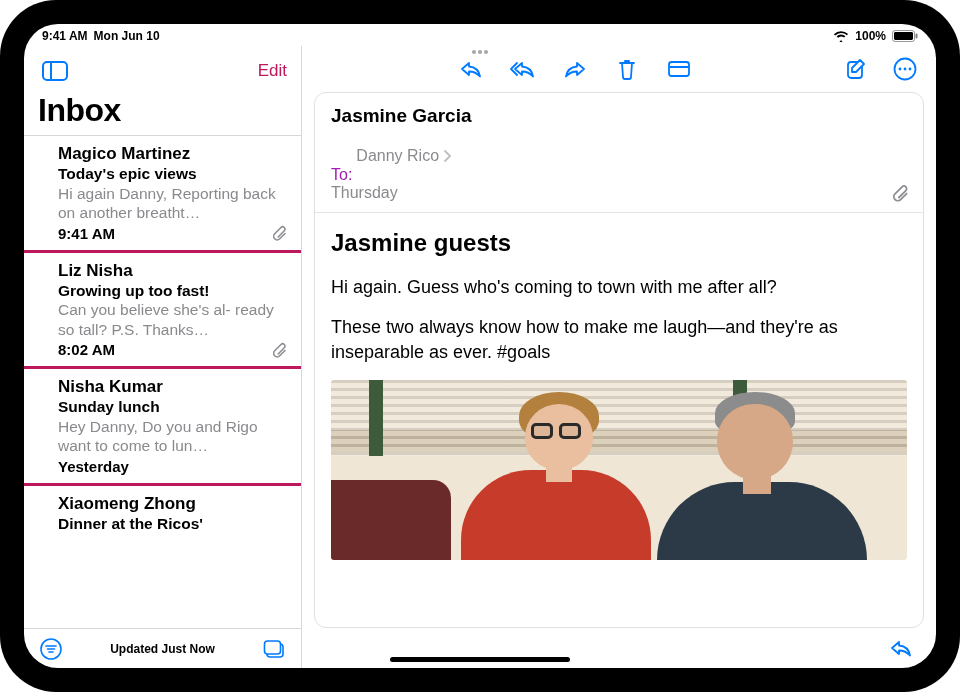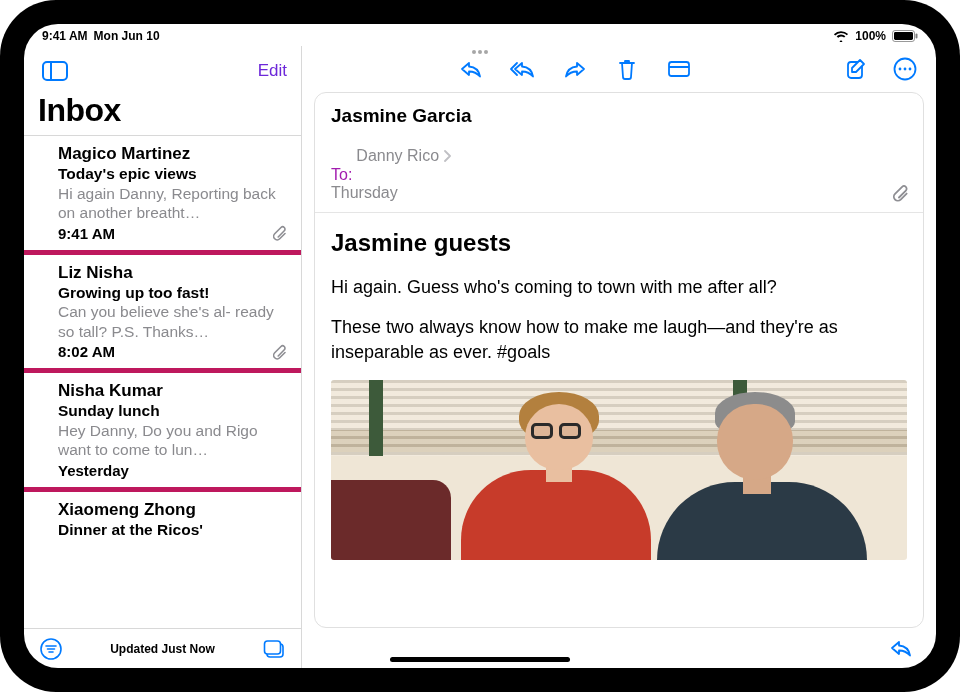--- a/index.html
+++ b/index.html
@@ -79,37 +79,37 @@
     align-items: center;
     justify-content: space-between;
     padding: 10px 14px 4px 14px;
   }
   .icon-btn {
     width: 34px; height: 30px;
     display: inline-flex; align-items: center; justify-content: center;
     color: #007aff;
     border-radius: 6px;
   }
-  .link-text { color: #6d28d9; font-size: 17px; }
+  .link-text { color: #be185d; font-size: 17px; }
 
   .sidebar-title {
     font-size: 32px;
     font-weight: 800;
     padding: 2px 14px 6px 14px;
     letter-spacing: -0.5px;
   }
 
   .msg-list {
     flex: 1;
     overflow: hidden;
     border-top: 1px solid #d8d8d8;
   }
   .msg-item {
     padding: 8px 14px 8px 34px;
-    border-bottom: 5px solid #be185d;
+    border-bottom: 3px solid #be185d;
     position: relative;
   }
   .msg-from {
     font-size: 17px;
     font-weight: 700;
     color: #000;
     line-height: 1.2;
   }
   .msg-subject {
     font-size: 15.5px;

